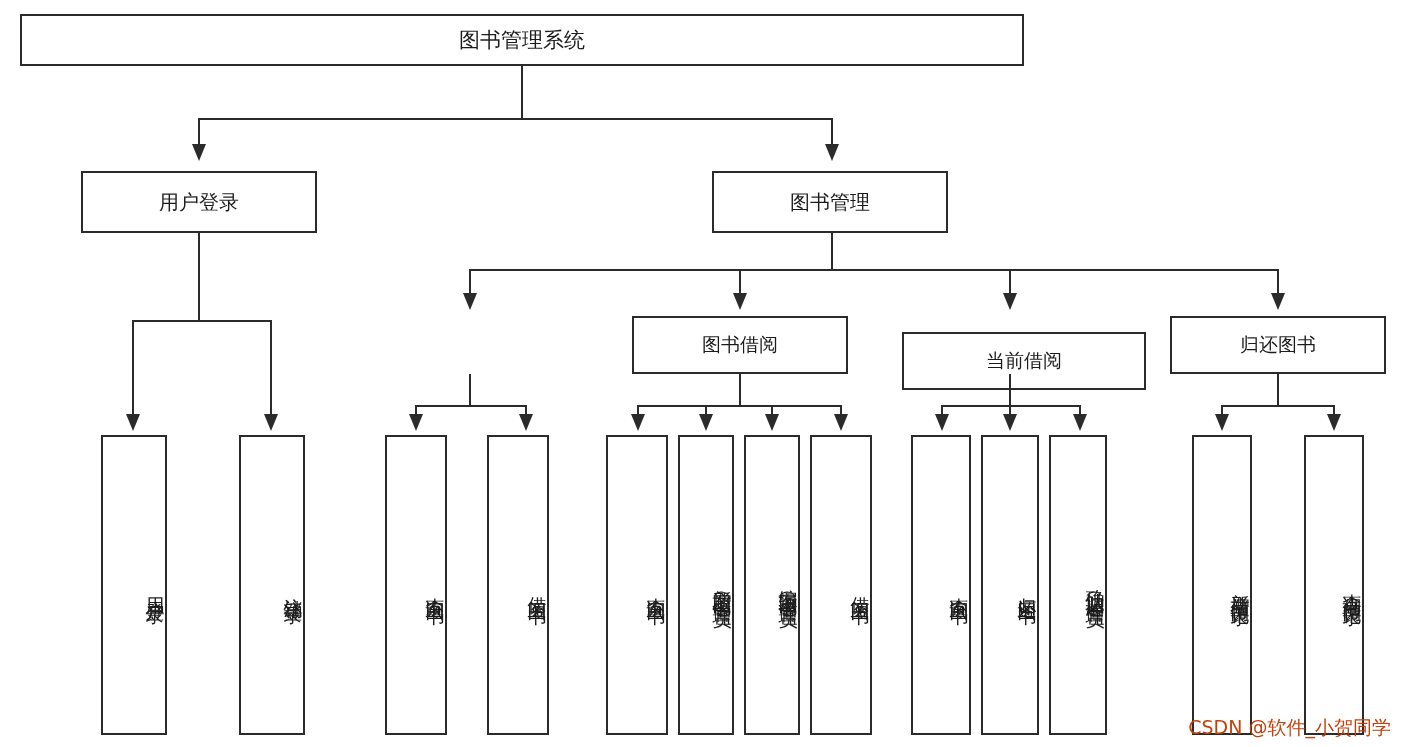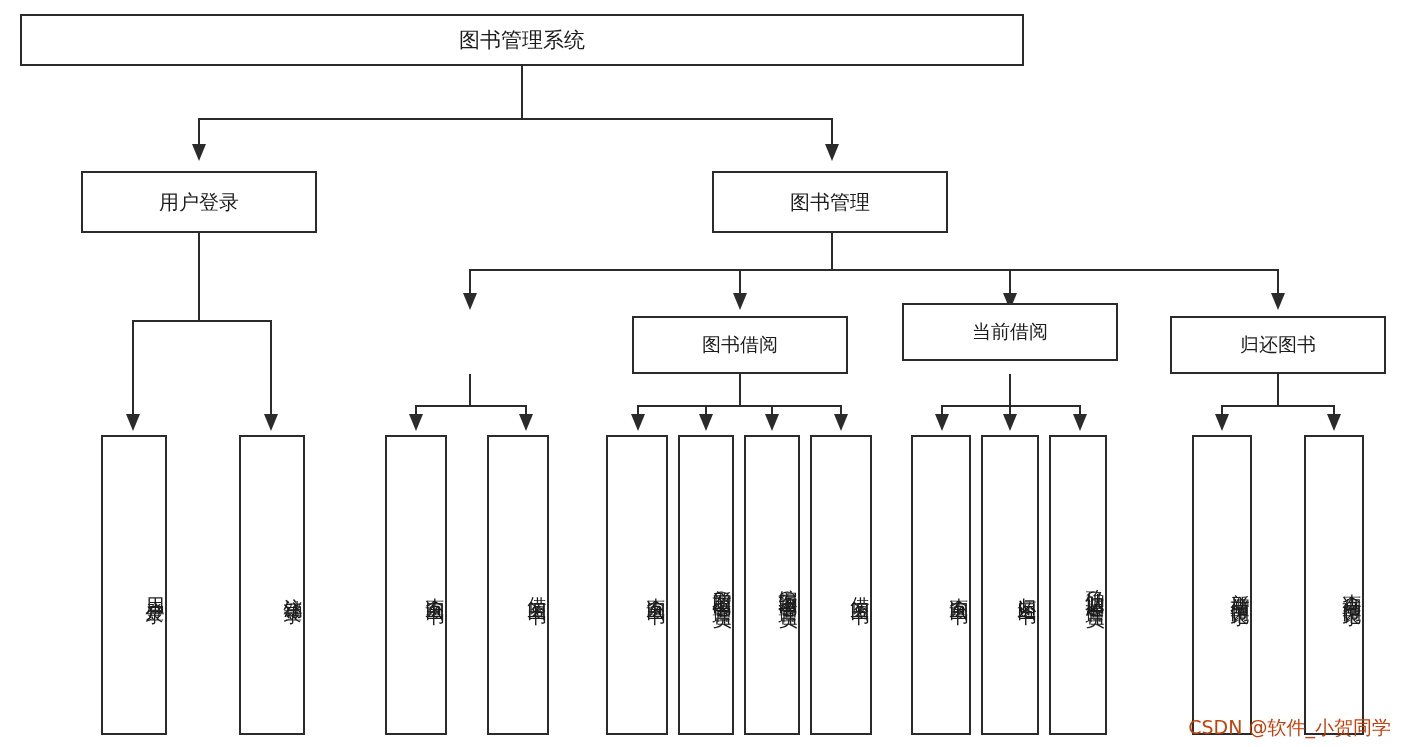--- a/index.html
+++ b/index.html
@@ -122,21 +122,21 @@
   <div class="edge v" style="left:739px; top:269px; width:2px; height:26px;"></div>
   <div class="arrow" style="left:733px; top:293px;"></div>
   <div class="edge v" style="left:1009px; top:269px; width:2px; height:26px;"></div>
   <div class="arrow" style="left:1003px; top:293px;"></div>
   <div class="edge v" style="left:1277px; top:269px; width:2px; height:26px;"></div>
   <div class="arrow" style="left:1271px; top:293px;"></div>
 
   <div class="node level3" style="left:632px; top:316px; width:216px; height:58px;">
     <span>图书借阅</span>
   </div>
-  <div class="node level3" style="left:902px; top:303px; width:216px; height:58px;">
+  <div class="node level3" style="left:902px; top:332px; width:244px; height:58px;">
     <span>当前借阅</span>
   </div>
   <div class="node level3" style="left:1170px; top:316px; width:216px; height:58px;">
     <span>归还图书</span>
   </div>
 
   <div class="edge v" style="left:469px; top:374px; width:2px; height:32px;"></div>
   <div class="edge h" style="left:415px; top:405px; width:112px; height:2px;"></div>
   <div class="edge v" style="left:415px; top:405px; width:2px; height:11px;"></div>
   <div class="arrow" style="left:409px; top:414px;"></div>

